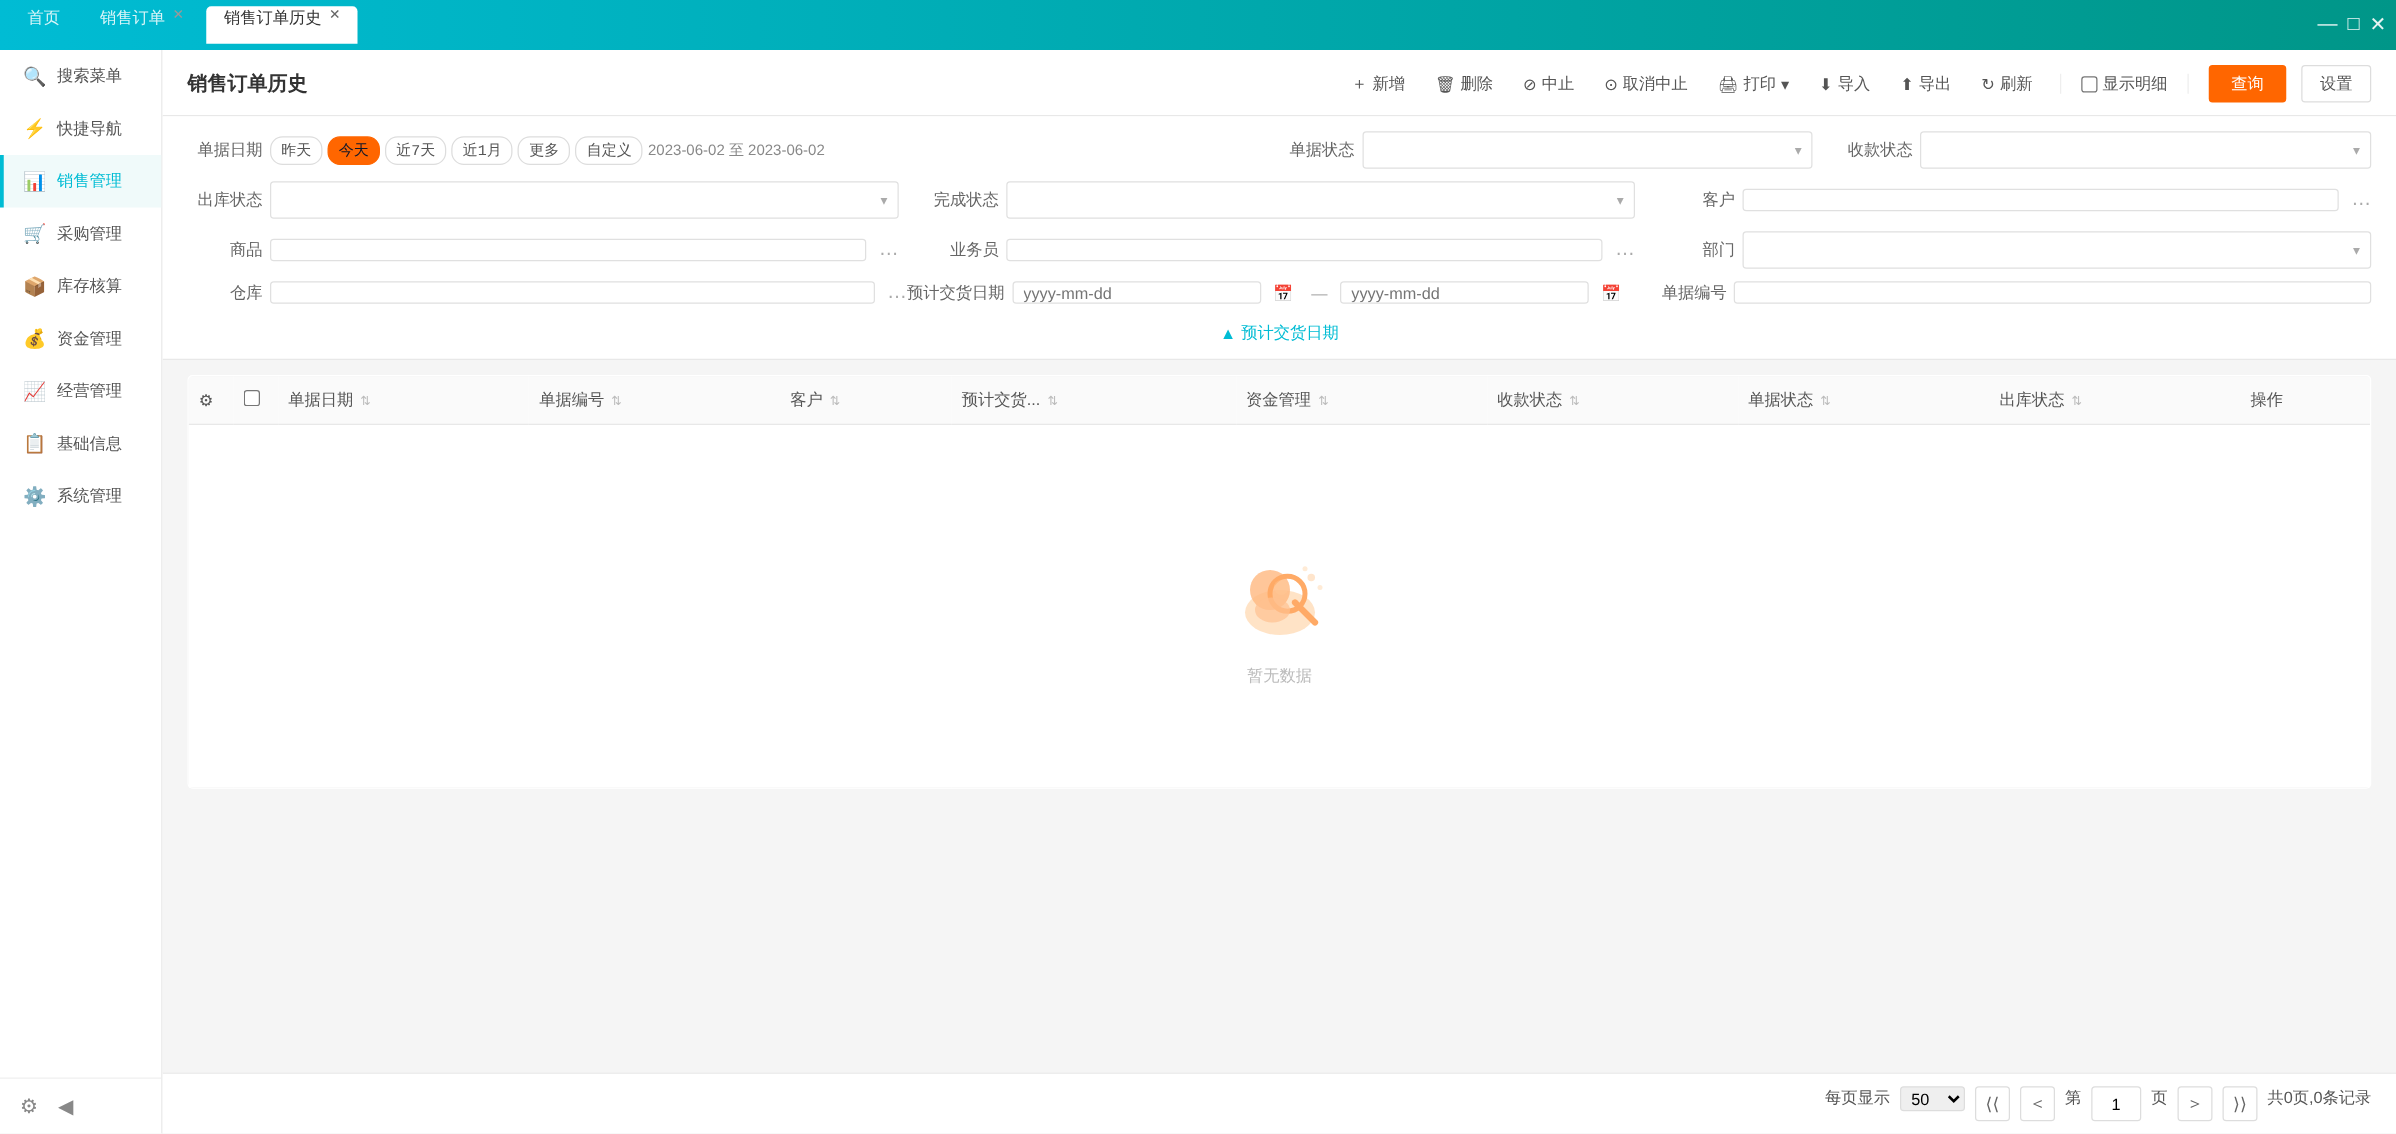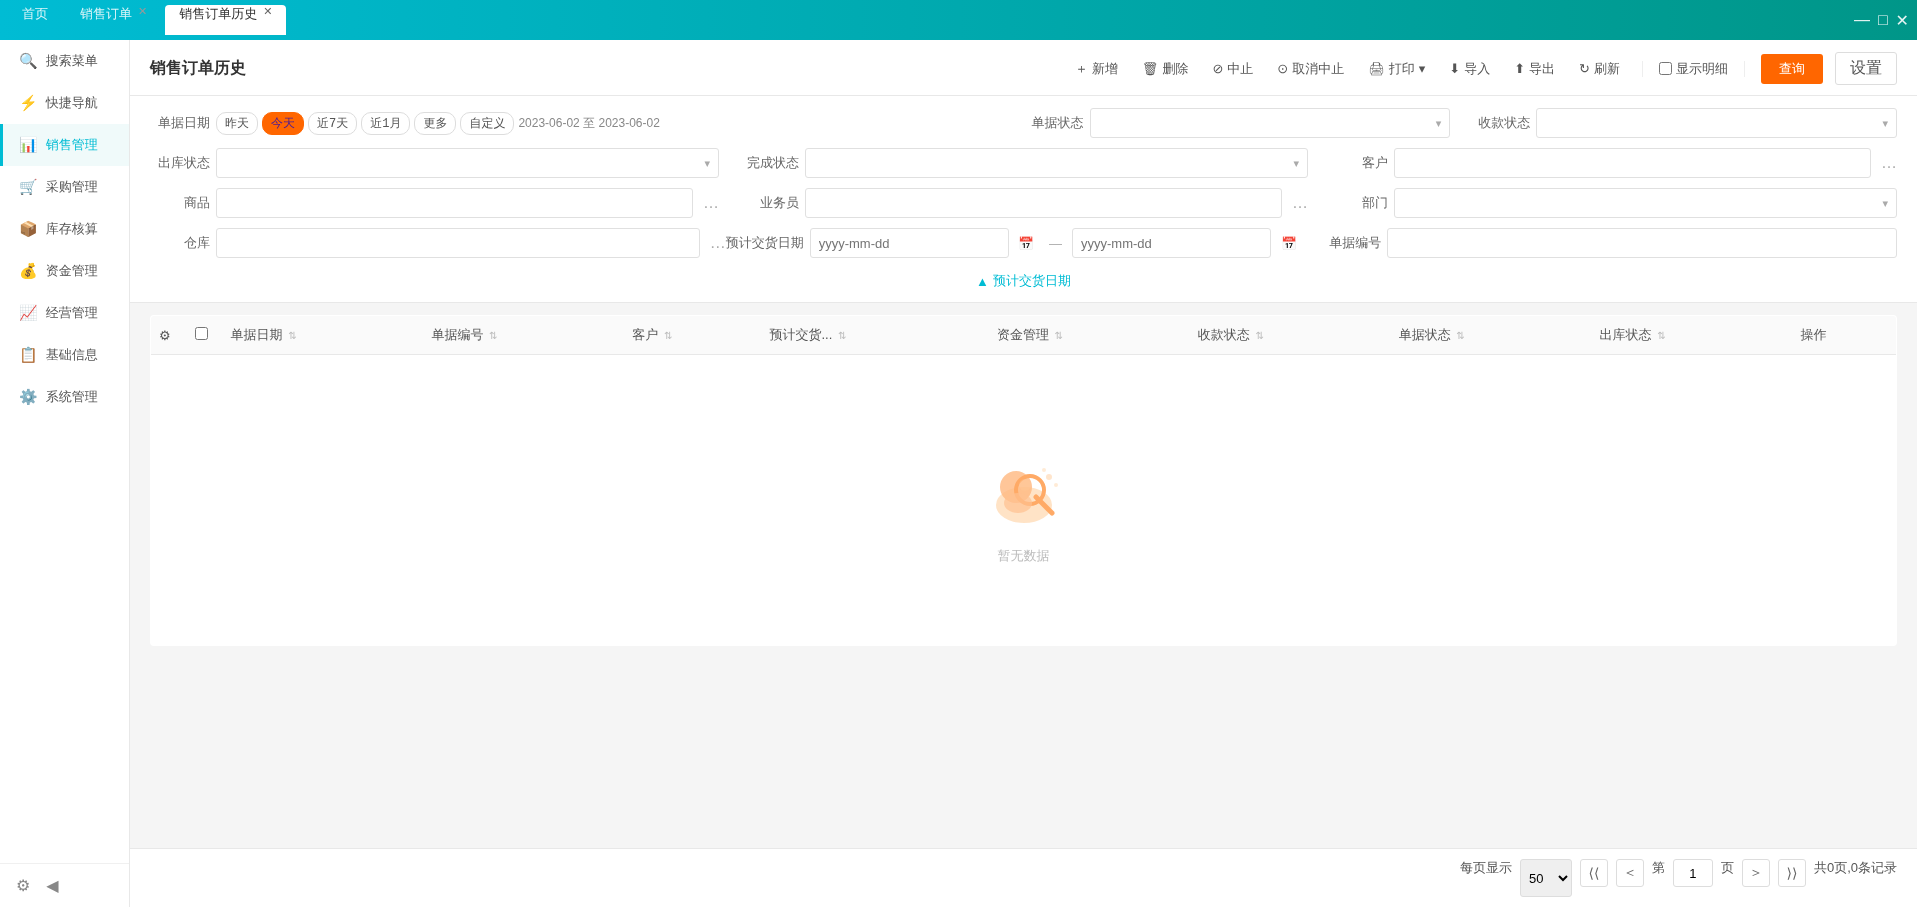--- a/index.html
+++ b/index.html
@@ -138,21 +138,21 @@
       cursor: pointer;
       font-size: 13px;
     }
     .btn-settings {
       border: 1px solid #ddd;
       background: #fff;
       color: #555;
       padding: 5px 14px;
       border-radius: 3px;
       cursor: pointer;
-      font-size: 16px;
+      font-size: 13px;
     }
     .checkbox-label {
       display: flex;
       align-items: center;
       gap: 4px;
       font-size: 13px;
       color: #555;
       cursor: pointer;
     }
 
@@ -179,21 +179,21 @@
     }
     .filter-label {
       color: #666;
       white-space: nowrap;
       min-width: 60px;
       text-align: right;
       font-size: 13px;
     }
     .filter-input {
       flex: 1;
-      height: 30px;
+      height: 18px;
       border: 1px solid #e0e0e0;
       border-radius: 3px;
       padding: 0 8px;
       font-size: 13px;
       color: #333;
       outline: none;
     }
     .filter-select {
       flex: 1;
       height: 30px;
@@ -223,21 +223,21 @@
       border: 1px solid #ddd;
       cursor: pointer;
       font-size: 12px;
       color: #555;
       background: #fff;
       white-space: nowrap;
       font-family: Liberation Mono, monospace;
     }
     .date-btn.active {
       background: #ff6600;
-      color: #4c1d95;
+      color: #0f172a;
       border-color: #ff6600;
     }
     .date-range {
       font-size: 12px;
       color: #888;
     }
 
     .collapse-row {
       display: flex;
       align-items: center;
@@ -302,21 +302,21 @@
       border-top: 1px solid #e8e8e8;
       padding: 10px 20px;
       display: flex;
       justify-content: flex-end;
       gap: 8px;
       font-size: 13px;
       color: #555;
       flex-shrink: 0;
     }
     .pagination-bar select {
-      height: 38px;
+      height: 20px;
       border: 1px solid #ddd;
       border-radius: 3px;
       padding: 0 4px;
       font-size: 13px;
     }
     .pagination-bar input {
       width: 40px;
       height: 28px;
       border: 1px solid #ddd;
       border-radius: 3px;

